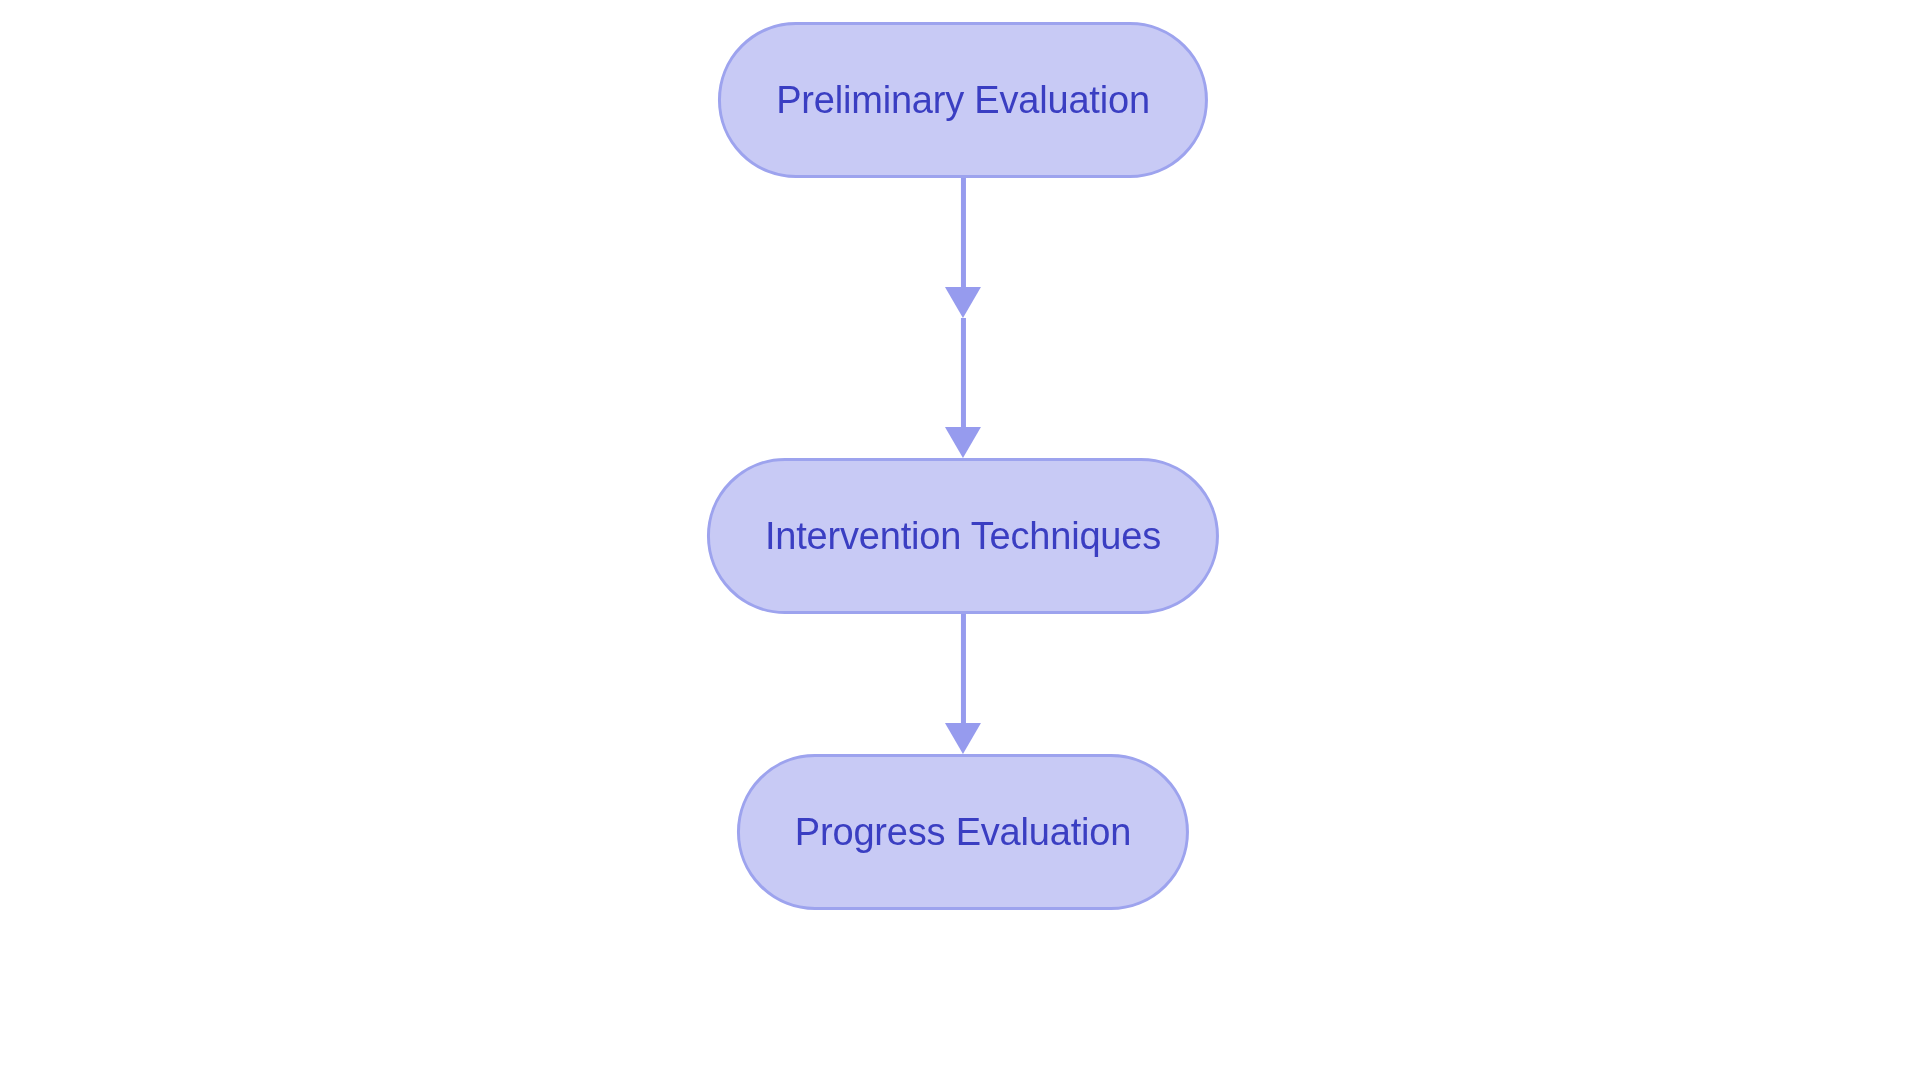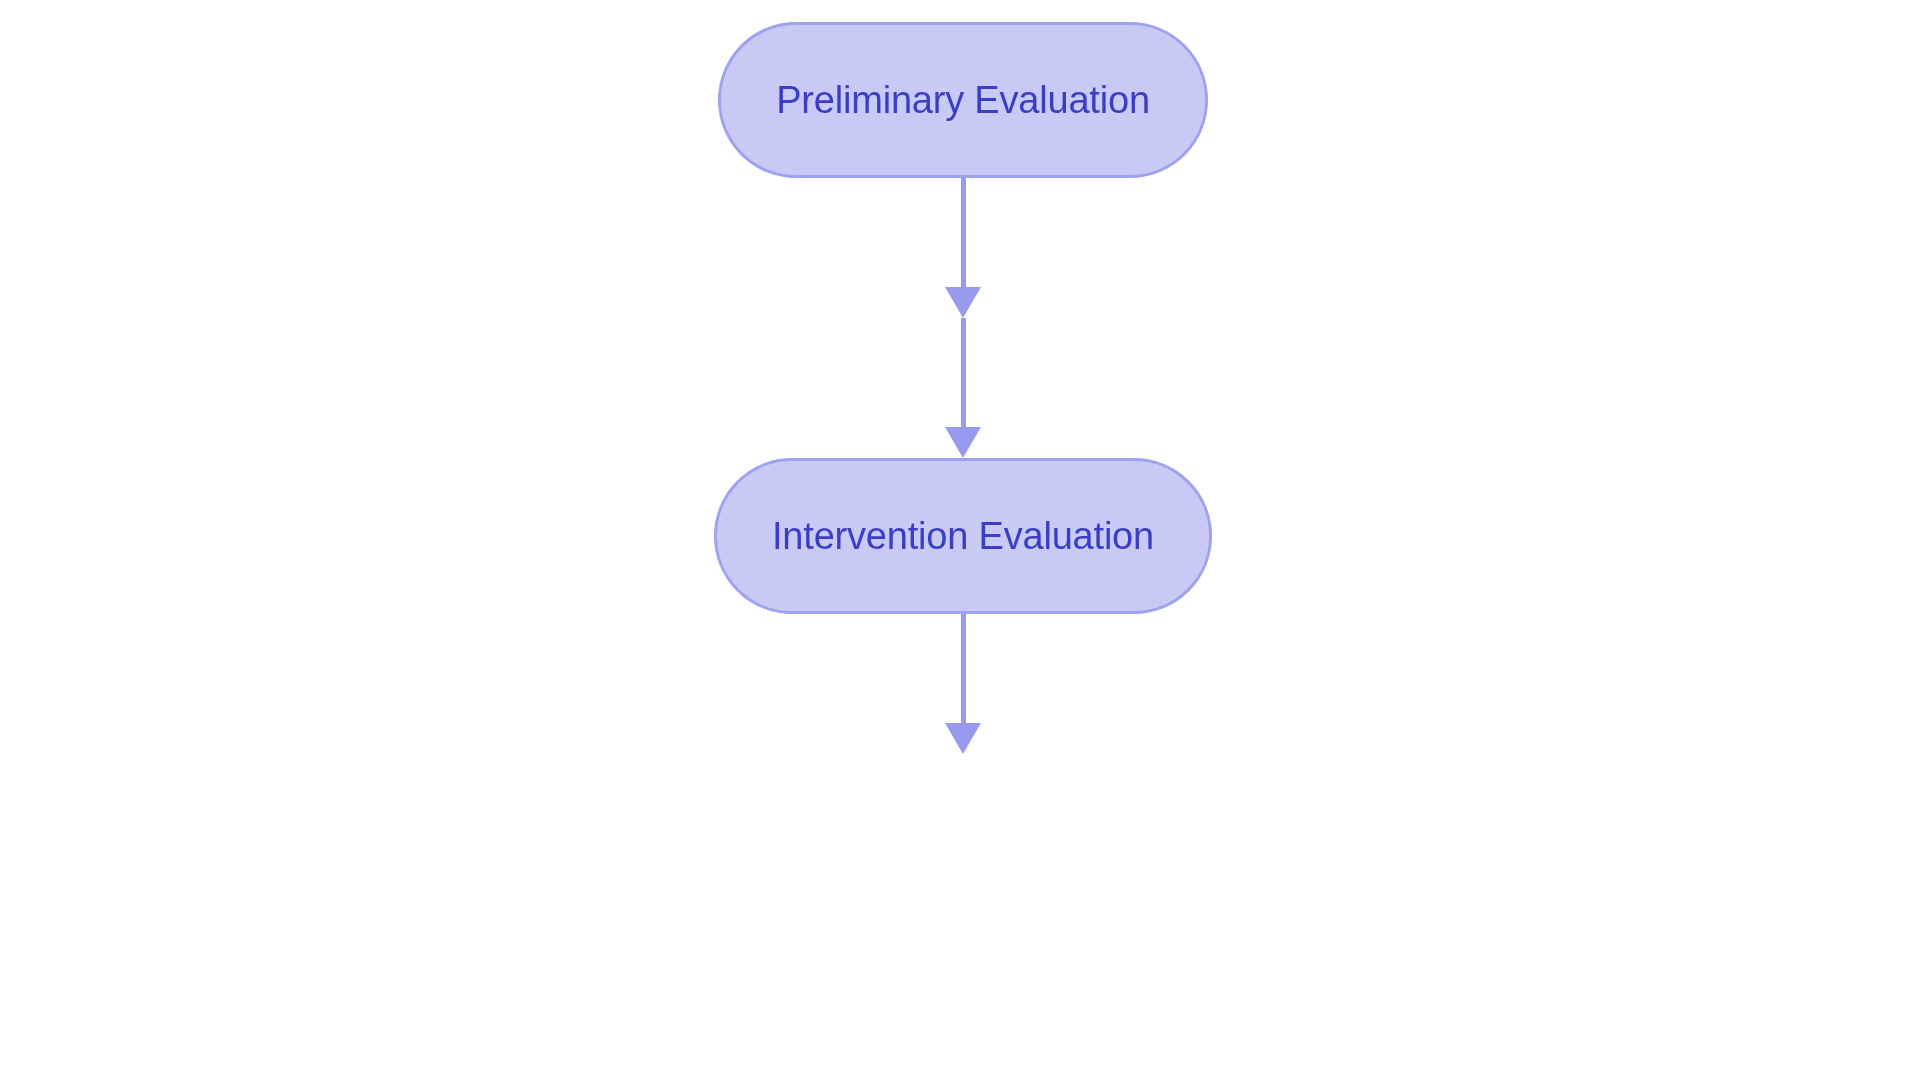--- a/index.html
+++ b/index.html
@@ -82,22 +82,25 @@
     <div class="arrow-head"></div>
   </div>
 
 
   <div class="arrow">
     <div class="arrow-line"></div>
     <div class="arrow-head"></div>
   </div>
 
   <div class="node">
-    <span class="node-label">Intervention Evaluation</span>
+    <span class="node-label">Intervention Techniques</span>
   </div>
 
   <div class="arrow">
     <div class="arrow-line"></div>
     <div class="arrow-head"></div>
   </div>
 
+  <div class="node">
+    <span class="node-label">Progress Evaluation</span>
+  </div>
 </div>
 </div>
 
 </body></html>

